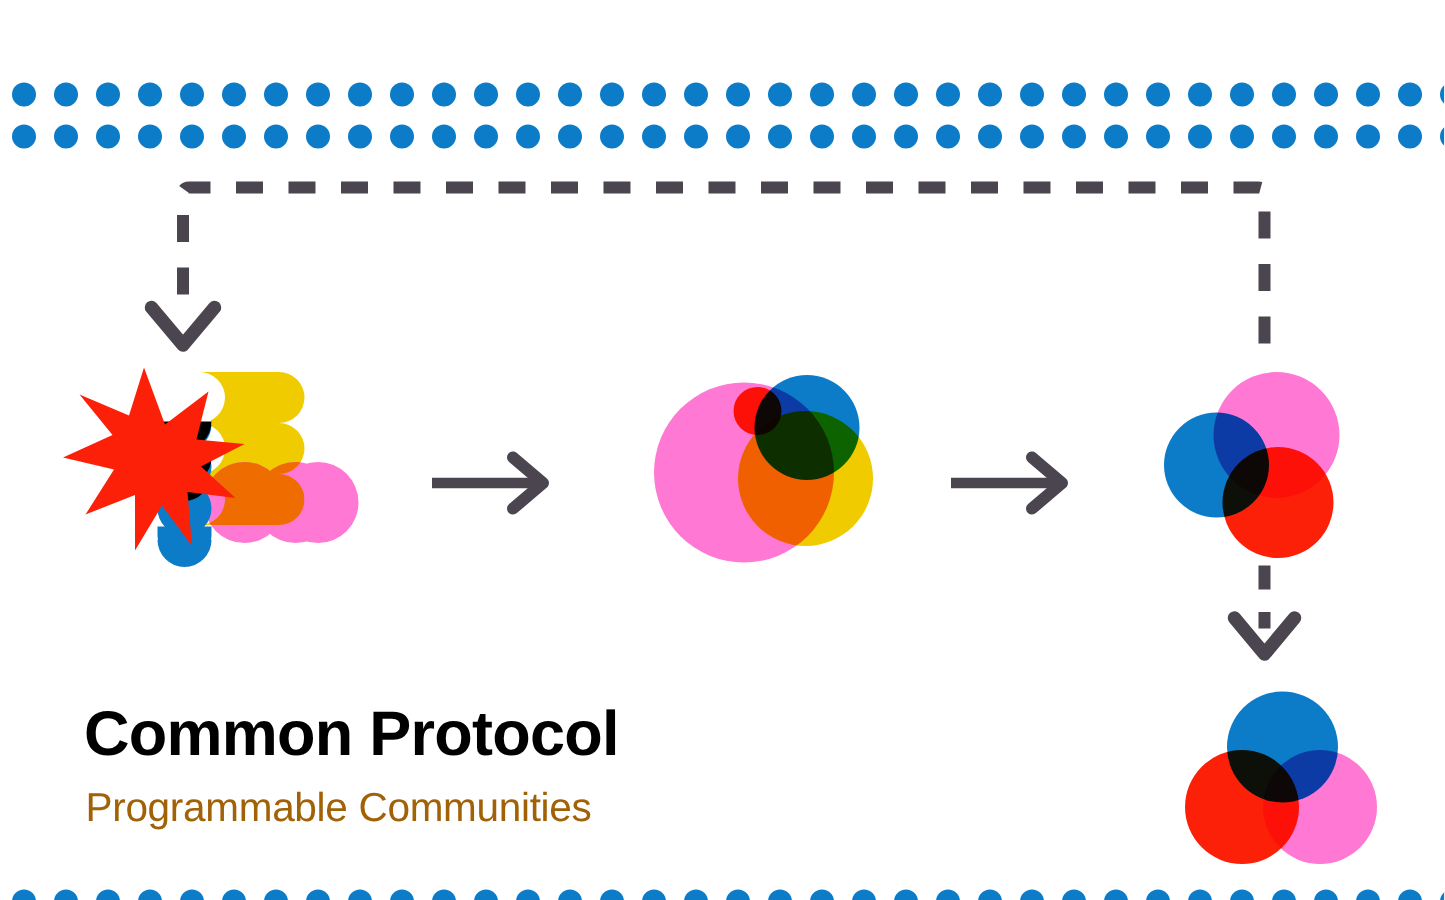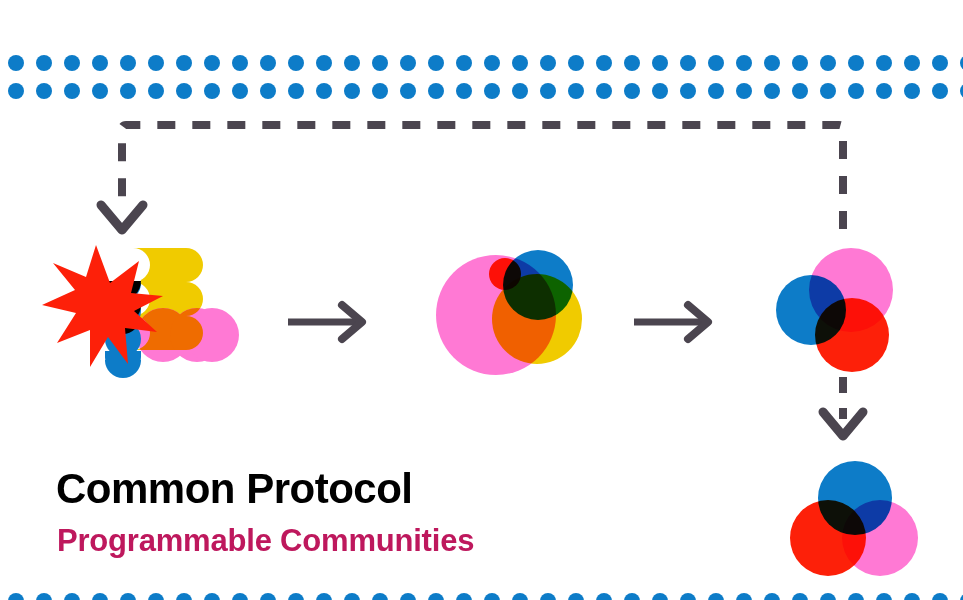--- a/index.html
+++ b/index.html
@@ -33,23 +33,23 @@
     font-weight: bold;
     color: #000000;
     letter-spacing: -0.5px;
     white-space: nowrap;
     line-height: 1;
   }
   .txt-sub {
     position: absolute;
     left: 57px;
     top: 478px;
-    font-size: 31px;
-    font-weight: bold;
-    color: #be185d;
+    font-size: 27px;
+    font-weight: normal;
+    color: #a16207;
     letter-spacing: -0.2px;
     white-space: nowrap;
     line-height: 1;
   }
 </style>
 </head>
 <body>
 
 <div id="stage">
 

